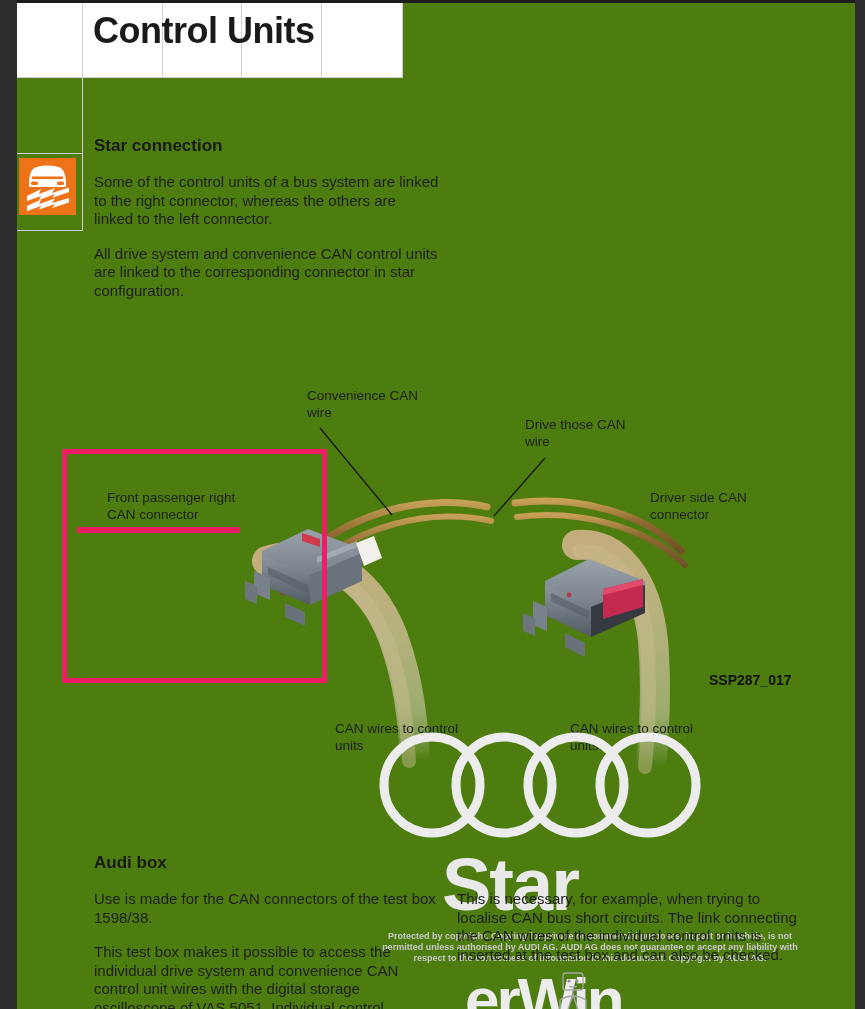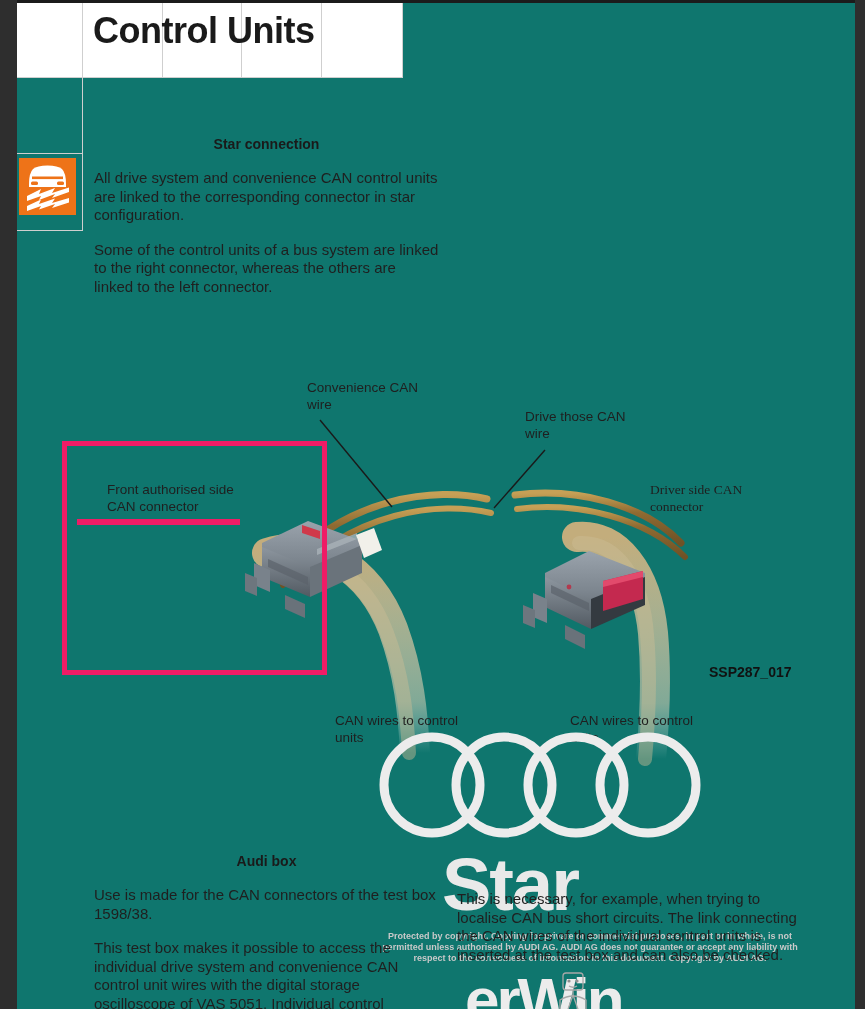--- a/index.html
+++ b/index.html
@@ -15,21 +15,21 @@
     font-family: "Liberation Sans", sans-serif;
   }
 
   
   #page {
     position: absolute;
     left: 17px;
     top: 3px;
     width: 838px;
     height: 1006px;
-    background: #0f766e;
+    background: #4d7c0f;
     overflow: hidden;
   }
   
   .gutter {
     position: absolute;
     top: 0;
     width: 17px;
     height: 1009px;
     background: #2e2e2e;
   }
@@ -104,37 +104,36 @@
     width: 57px; height: 57px;
     background: #ee7318;
   }
 
   
   .col-left  { position: absolute; left: 77px;  width: 345px; }
   .col-right { position: absolute; left: 440px; width: 350px; }
 
   h3.section-head {
     margin: 0 0 17px 0;
-    font-size: 14px;
+    font-size: 17px;
     font-weight: bold;
     color: #1a1a1a;
-    text-align: center;
   }
   p.body {
     margin: 0 0 16px 0;
     font-size: 15px;
     line-height: 18.5px;
     color: #1f1f1f;
   }
 
   
   #figure {
     position: absolute;
     left: 0px;
-    top: 364px;
+    top: 372px;
     width: 838px;
     height: 460px;
   }
   .fig-label {
     position: absolute;
     font-size: 13.5px;
     line-height: 17px;
     color: #1f1f1f;
     white-space: pre-line;
   }
@@ -248,22 +247,22 @@
 
           <path d="M8 38 L22 31 L20 36 L36 30 L33 35 L50 29.5 L50 34 L33 40 L36 36 L20 42 L22 38 L8 43 Z" fill="#ffffff"></path>
           <path d="M8 48 L22 41.5 L20 46 L36 40.5 L33 45 L50 40 L50 44.5 L33 50 L36 46 L20 51.5 L22 48 L8 53 Z" fill="#ffffff"></path>
         </svg>
       </div>
     </div>
   </div>
 
   <div class="col-left" style="top:133px;">
     <h3 class="section-head">Star connection</h3>
+    <p class="body">Some of the control units of a bus system are linked to the right connector, whereas the others are linked to the left connector.</p>
     <p class="body">All drive system and convenience CAN control units are linked to the corresponding connector in star configuration.</p>
-    <p class="body">Some of the control units of a bus system are linked to the right connector, whereas the others are linked to the left connector.</p>
   </div>
 
 
   <div id="figure">
 
     <svg class="leaders" viewBox="0 0 838 460">
       <defs>
         <linearGradient id="wireG" x1="0" y1="0" x2="0" y2="1">
           <stop offset="0%" stop-color="#c6a056"></stop>
           <stop offset="40%" stop-color="#8f6a31"></stop>
@@ -339,25 +338,25 @@
     </svg>
 
     <div class="fig-label" style="left:290px; top:12px; width:160px;">Convenience CAN
 wire</div>
 
     <div class="fig-label" style="left:508px; top:41px; width:160px;">Drive those CAN
 wire</div>
 
     <div id="pink-box"></div>
 
-    <div class="fig-label" style="left:90px; top:114px; width:180px;">Front authorised side
+    <div class="fig-label" style="left:90px; top:114px; width:180px;">Front passenger right
 CAN connector</div>
     <div id="pink-underline"></div>
 
-    <div class="fig-label" style="left:633px; top:114px; width:160px;font-family:Liberation Serif, serif;">Driver side CAN
+    <div class="fig-label" style="left:633px; top:114px; width:160px;">Driver side CAN
 connector</div>
 
     <div class="fig-ref" style="left:692px; top:297px;">SSP287_017</div>
 
     <div class="fig-label" style="left:318px; top:345px; width:160px;">CAN wires to control
 units</div>
 
     <div class="fig-label" style="left:553px; top:345px; width:160px;">CAN wires to control
 units</div>
   </div>

